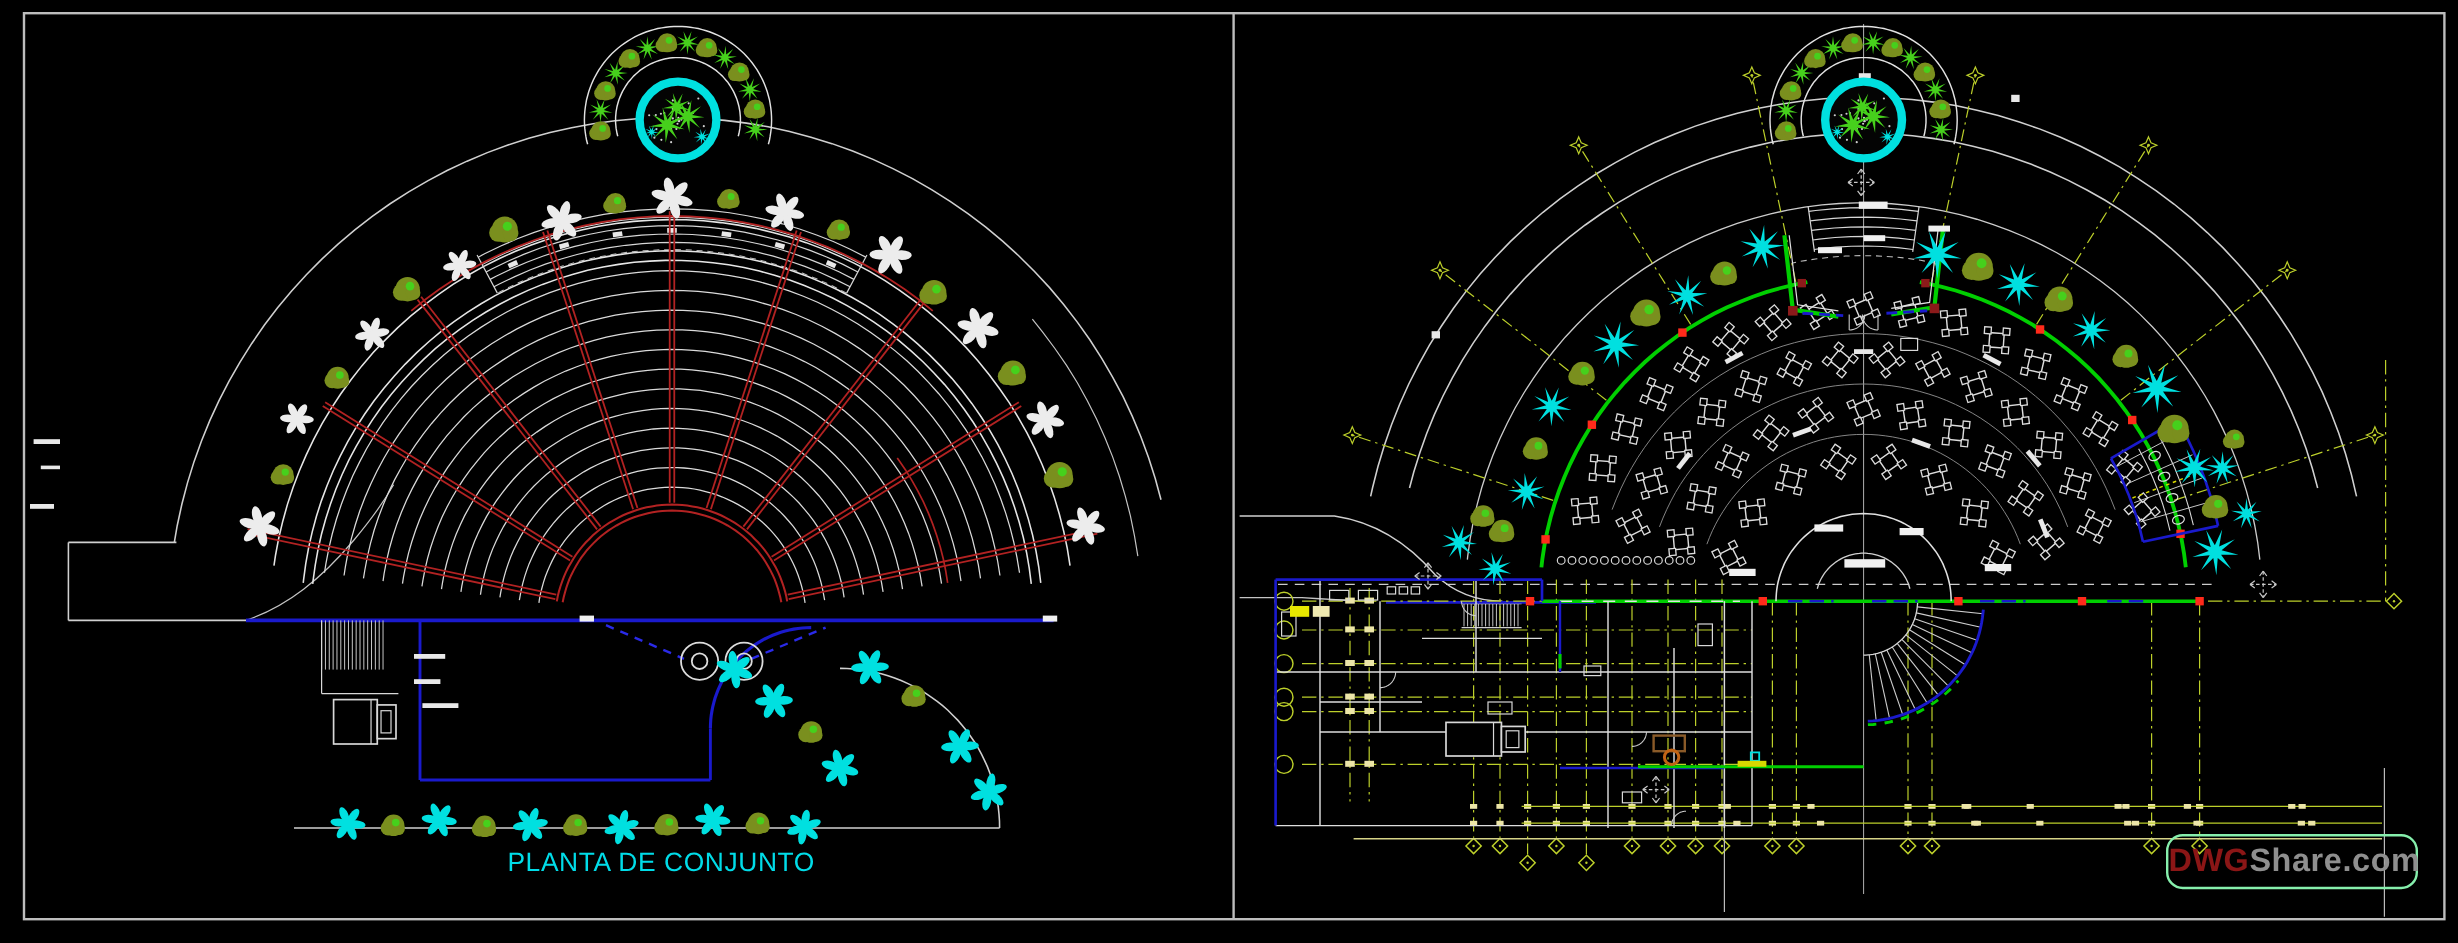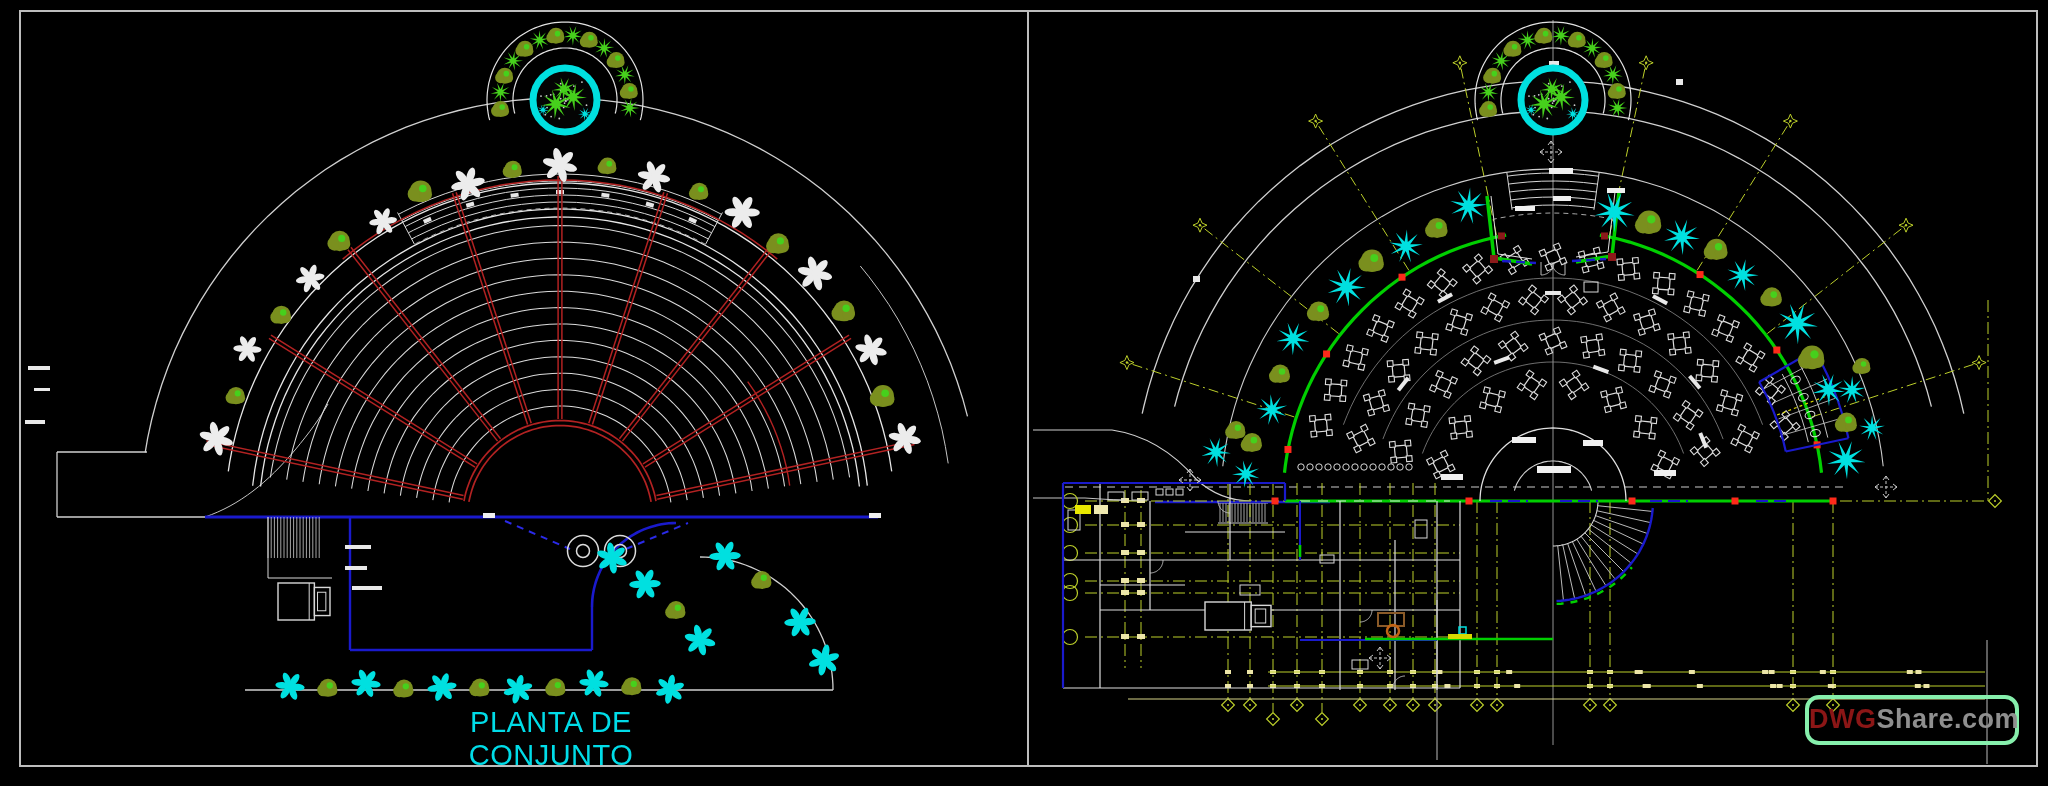--- a/index.html
+++ b/index.html
@@ -1,22 +1,22 @@
 <!DOCTYPE html>
 <html><head>
 <meta charset="utf-8">
 <style>
   html,body{margin:0;padding:0;background:#000;}
   #root{position:relative;width:2048px;height:786px;background:#000;overflow:hidden;
         font-family:"Liberation Sans", sans-serif;}
   svg{position:absolute;left:0;top:0;}
   #caption{position:absolute;left:393px;top:706px;width:316px;text-align:center;
-           font-size:29px;letter-spacing:0.5px;font-weight:400;}
+           font-size:22px;letter-spacing:0.5px;font-weight:400;}
   #watermark{position:absolute;left:1805px;top:695px;width:206px;height:42px;
-             border:4px solid #86efac;border-radius:14px;text-align:center;
+             border:2px solid #86efac;border-radius:14px;text-align:center;
              font-size:27px;font-weight:bold;line-height:40px;letter-spacing:0.5px;}
 </style>
 </head>
 <body>
 
 <div id="root">
   <svg id="cad" width="2048" height="786" viewBox="0 0 2048 786">
       <g>
         <rect x="20" y="11" width="2017" height="755" fill="none" stroke="#bdbdbd" stroke-width="2"></rect>
         <line x1="1028" y1="11" x2="1028" y2="766" stroke="#bdbdbd" stroke-width="2"></line>

